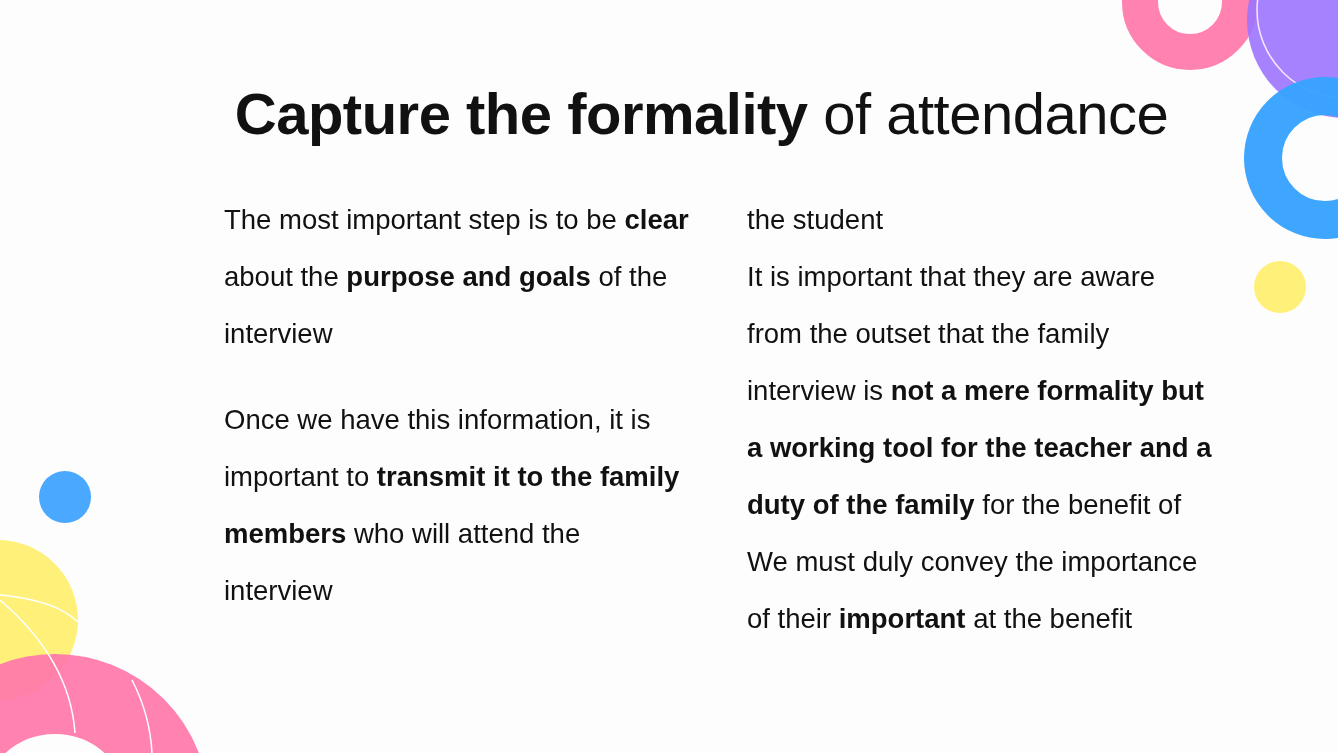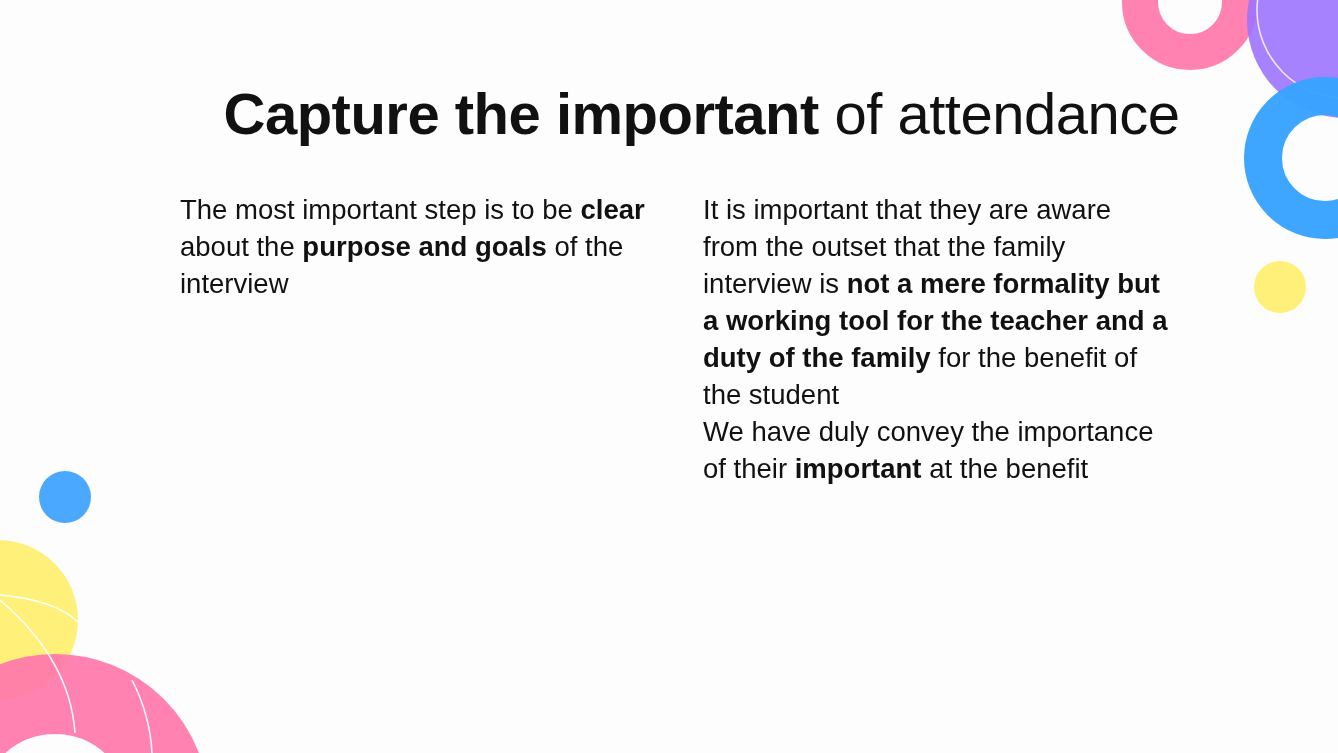--- a/index.html
+++ b/index.html
@@ -1,21 +1,21 @@
 <!DOCTYPE html>
 <html><head>
 <meta charset="utf-8">
 <style>
   html, body { margin:0; padding:0; }
   body { width:1338px; height:753px; overflow:hidden; background:#fdfdfd; position:relative; font-family:"Liberation Sans", sans-serif; color:#111; }
   .deco { position:absolute; left:0; top:0; width:1338px; height:753px; pointer-events:none; }
   .title { position:absolute; left:0; right:0; top:80px; text-align:center; padding-left:65px; font-size:58px; letter-spacing:-0.5px; white-space:nowrap; }
   .title b { font-weight:700; }
   .title span.light { font-weight:400; }
-  .col { position:absolute; font-size:27.5px; line-height:37px; }
+  .col { position:absolute; font-size:27.5px; line-height:57px;margin-left:44px; }
   .col p { margin:0; }
   .col b { font-weight:700; }
   #col-left { left:180px; top:191px; width:470px; }
   #col-left p + p { margin-top:29px; }
   #col-right { left:703px; top:191px; width:470px; }
 </style>
 </head>
 <body>
 
 <svg class="deco" viewBox="0 0 1338 753">
@@ -27,22 +27,23 @@
   <circle cx="1280" cy="287" r="26" fill="#fff07a"></circle>
 
   <circle cx="65" cy="497" r="26" fill="#4aa8ff"></circle>
   <circle cx="-2" cy="620" r="80" fill="#fff07a"></circle>
   <circle cx="55" cy="808" r="114" fill="none" stroke="#ff78ab" stroke-width="80" opacity="0.93"></circle>
   <path d="M0,595 Q55,600 78,622" fill="none" stroke="#ffffff" stroke-width="1.5"></path>
   <path d="M0,600 Q70,660 75,733" fill="none" stroke="#ffffff" stroke-width="1.5"></path>
   <path d="M132,680 Q150,715 152,753" fill="none" stroke="#ffffff" stroke-width="1.5"></path>
 </svg>
 
-<div class="title"><b>Capture the important</b><span class="light"> of attendance</span></div>
+<div class="title"><b>Capture the formality</b><span class="light"> of attendance</span></div>
 
 <div class="col" id="col-left">
     <p><span>The most important step is to be </span><b>clear</b><span> about the </span><b>purpose and goals</b><span> of the interview</span></p>
+    <p><span>Once we have this information, it is important to </span><b>transmit it to the family members</b><span> who will attend the interview</span></p>
   </div>
 <div class="col" id="col-right">
+    <p><span>the student</span></p>
     <p><span>It is important that they are aware from the outset that the family interview is </span><b>not a mere formality but a working tool for the teacher and a duty of the family</b><span> for the benefit of</span></p>
-    <p><span>the student</span></p>
-    <p><span>We have duly convey the importance of their </span><b>important</b><span> at the benefit</span></p>
+    <p><span>We must duly convey the importance of their </span><b>important</b><span> at the benefit</span></p>
   </div>
 
 </body></html>

